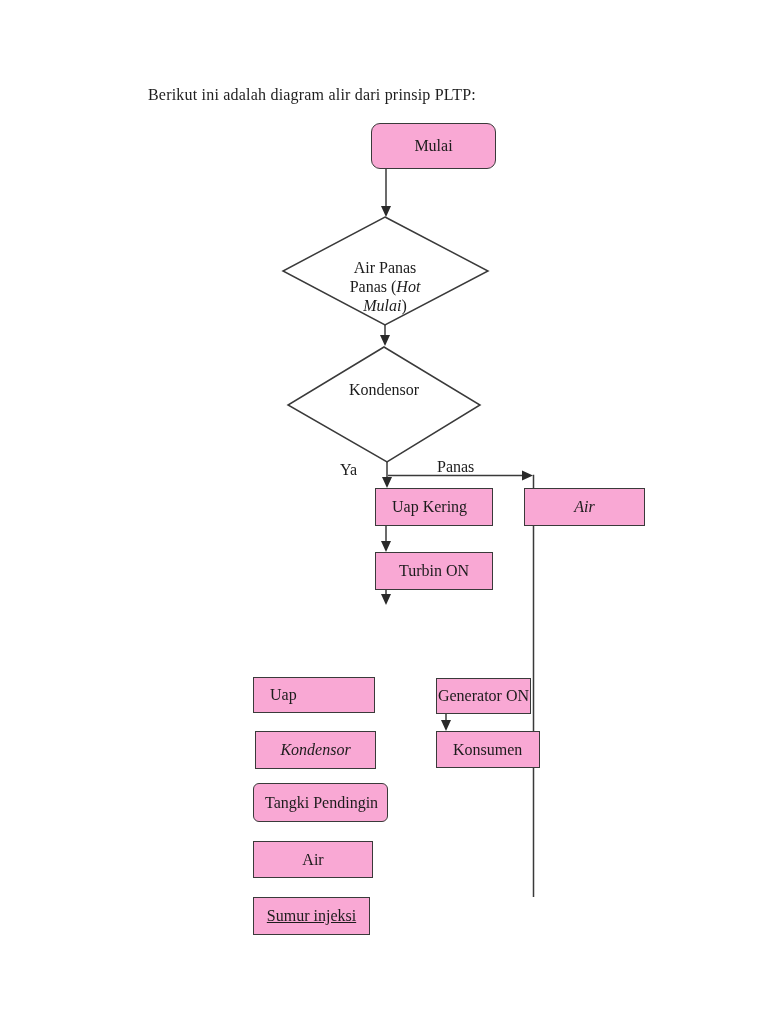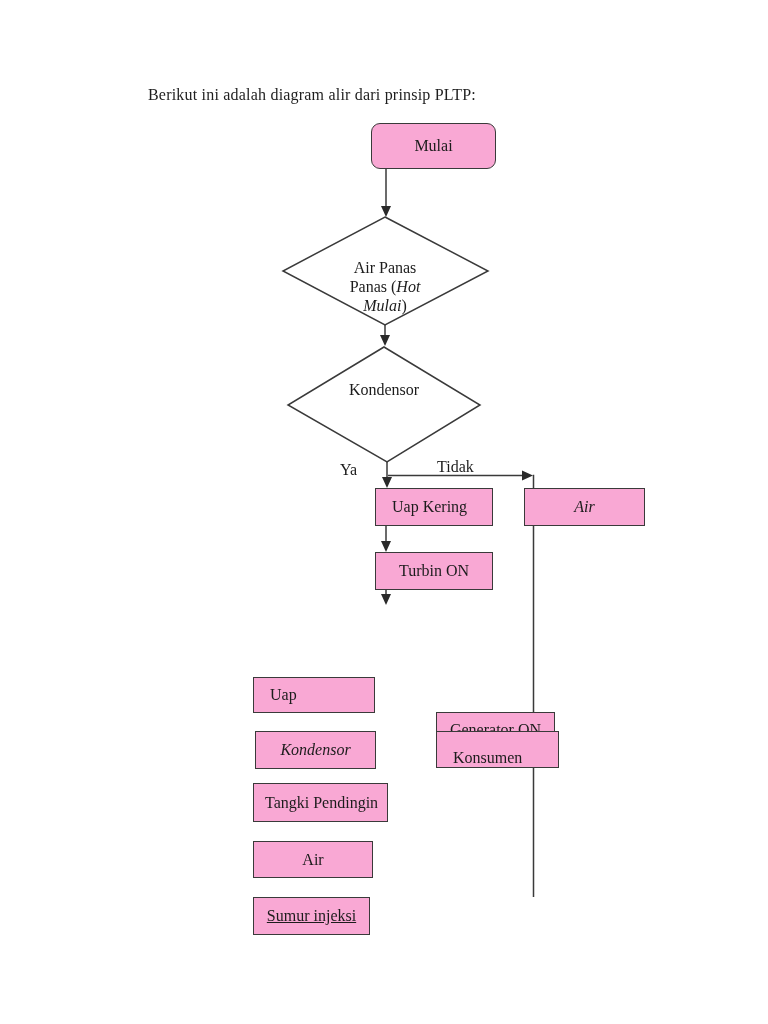--- a/index.html
+++ b/index.html
@@ -84,21 +84,21 @@
 
   <div class="dlabel" style="left:315px;top:258px;width:140px;">
     <div><span>Air Panas</span></div>
     <div><span>Panas (</span><i>Hot</i></div>
     <div><i>Mulai</i><span>)</span></div>
   </div>
 
   <div class="dlabel" style="left:314px;top:380px;width:140px;">Kondensor</div>
 
   <div class="edge-label" style="left:340px;top:461px;width:30px;">Ya</div>
-  <div class="edge-label" style="left:437px;top:458px;width:48px;">Tidak</div>
+  <div class="edge-label" style="left:437px;top:458px;width:48px;">Panas</div>
 
   <div class="node center rounded" style="left:323px;top:123px;width:125px;height:46px;">
     <span>Mulai</span>
   </div>
 
   <div class="node left pad9" style="left:327px;top:488px;width:118px;height:38px;">
     <span>Uap Kering</span>
   </div>
 
   <div class="node center italic" style="left:476px;top:488px;width:121px;height:38px;">
@@ -110,33 +110,33 @@
   </div>
 
   <div class="node center italic" style="left:207px;top:731px;width:121px;height:38px;">
     <span>Kondensor</span>
   </div>
 
   <div class="node left pad9" style="left:205px;top:677px;width:122px;height:36px;">
     <span>Uap</span>
   </div>
 
-  <div class="node left pad11" style="left:205px;top:783px;width:135px;height:39px;">
+  <div class="node left pad11" style="left:205px;top:783px;width:135px;height:39px;border-radius:6px;">
     <span>Tangki Pendingin</span>
   </div>
 
   <div class="node center" style="left:205px;top:841px;width:120px;height:37px;">
     <span>Air</span>
   </div>
 
   <div class="node center" style="left:205px;top:897px;width:117px;height:38px;text-decoration:underline;">
     <span>Sumur injeksi</span>
   </div>
 
-  <div class="node center" style="left:388px;top:712px;width:119px;height:36px;">
+  <div class="node center" style="left:388px;top:678px;width:95px;height:36px;">
     <span>Generator ON</span>
   </div>
 
-  <div class="node left pad9" style="left:388px;top:731px;width:123px;height:37px;align-items:flex-end;">
+  <div class="node left pad9" style="left:388px;top:731px;width:104px;height:37px;">
     <span>Konsumen</span>
   </div>
 
 </div>
 
 </body></html>

